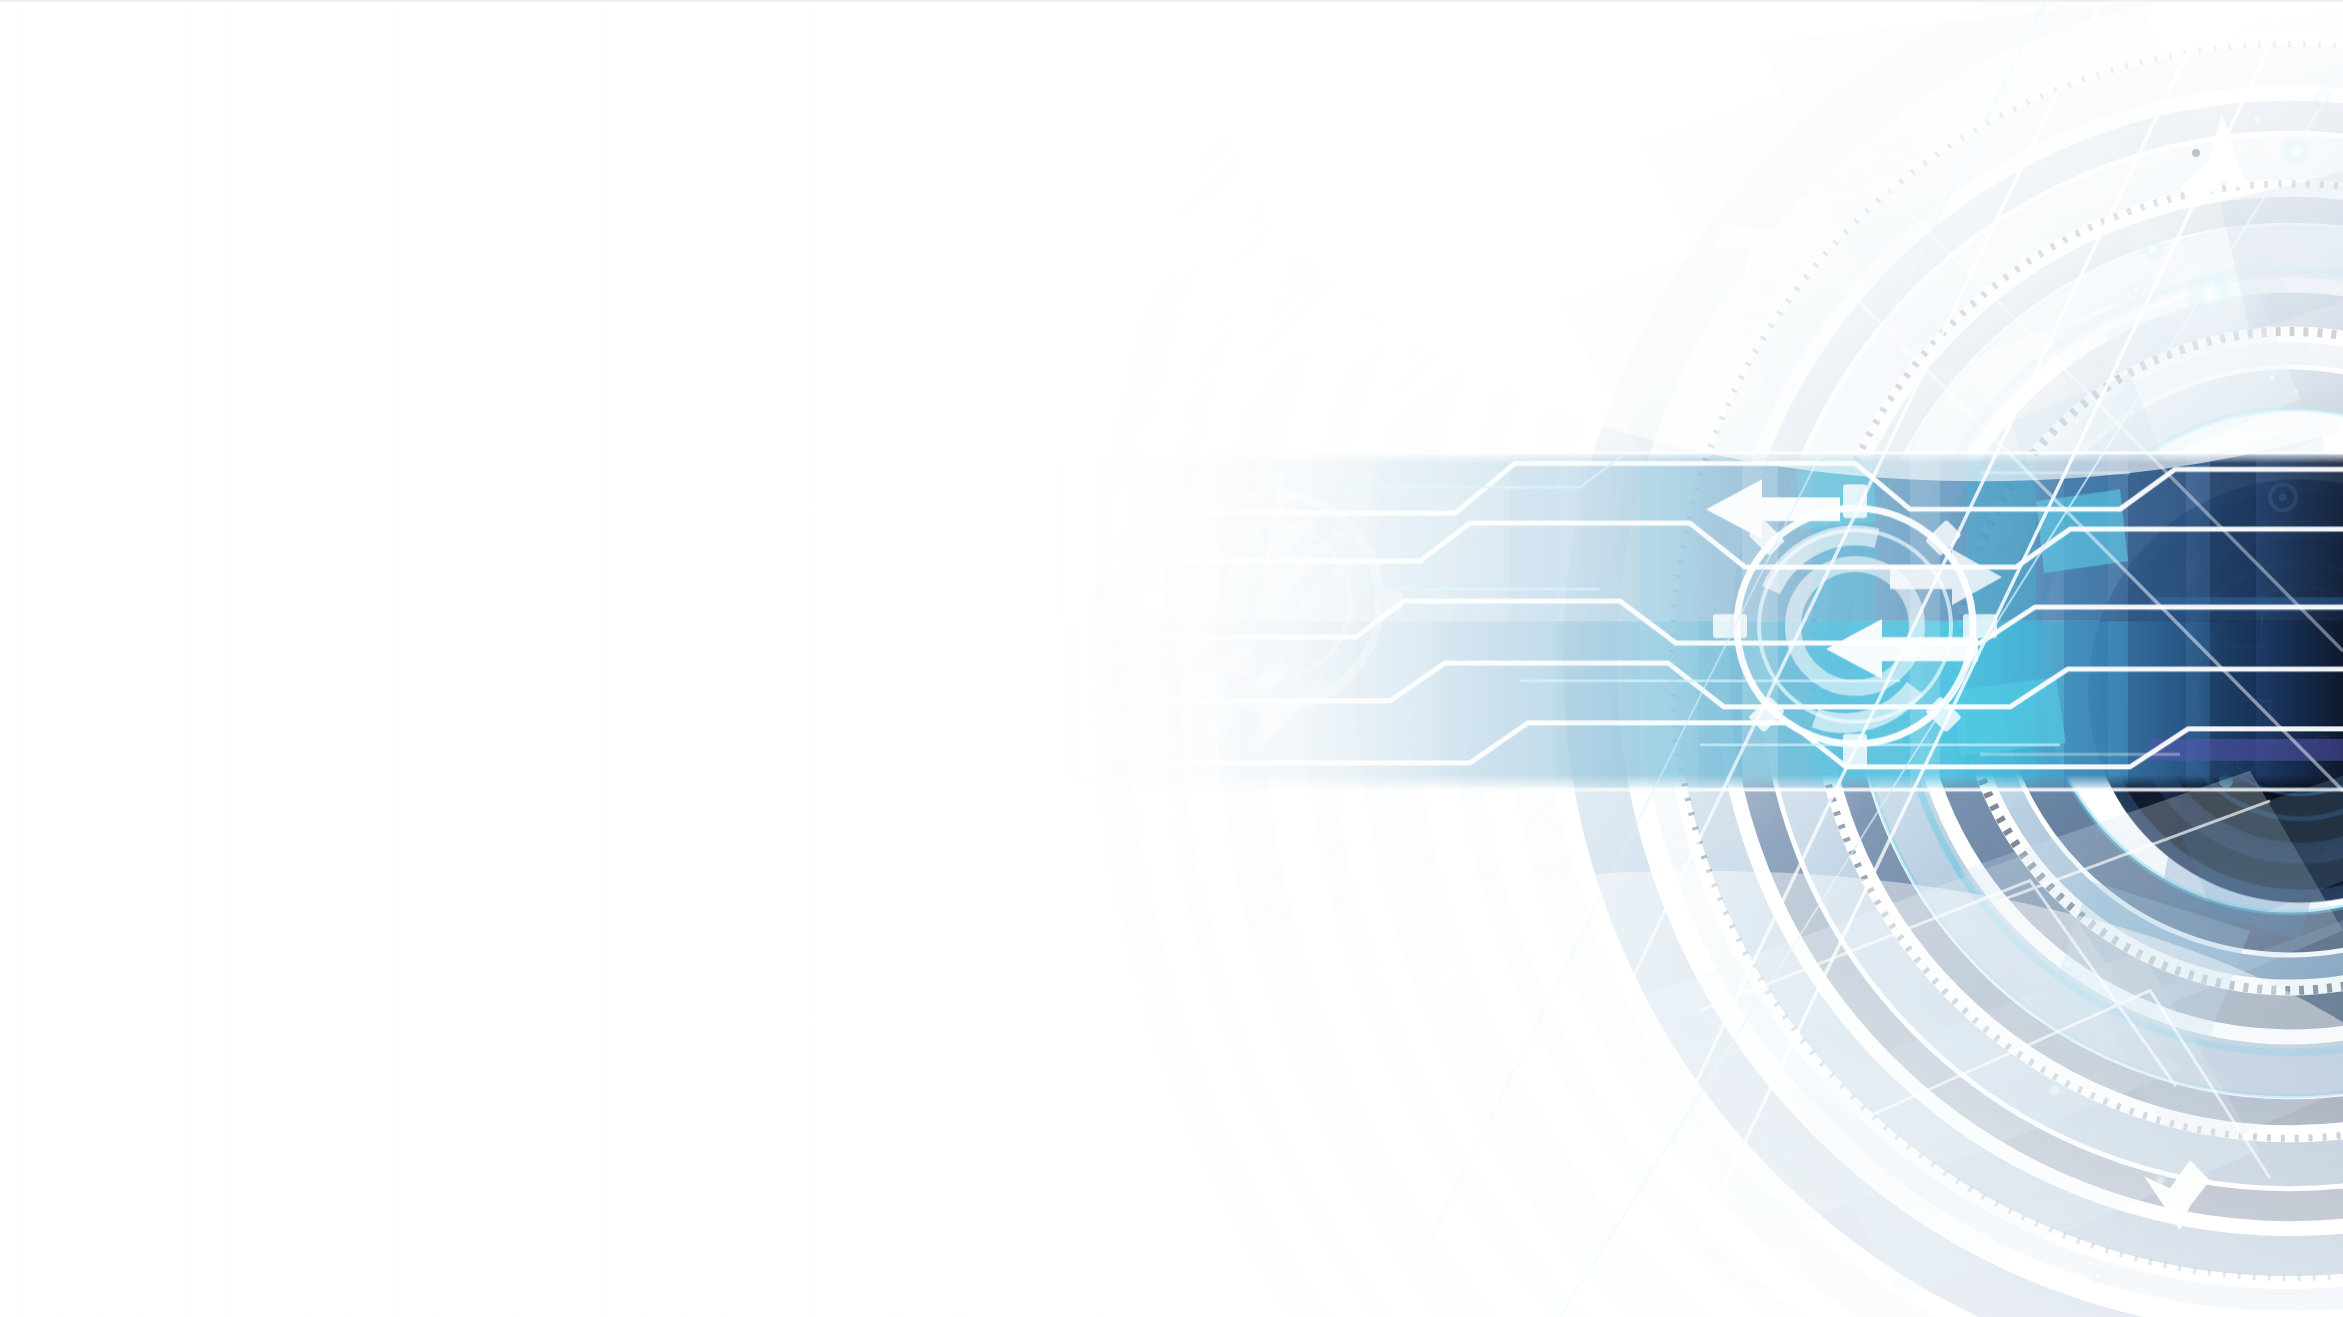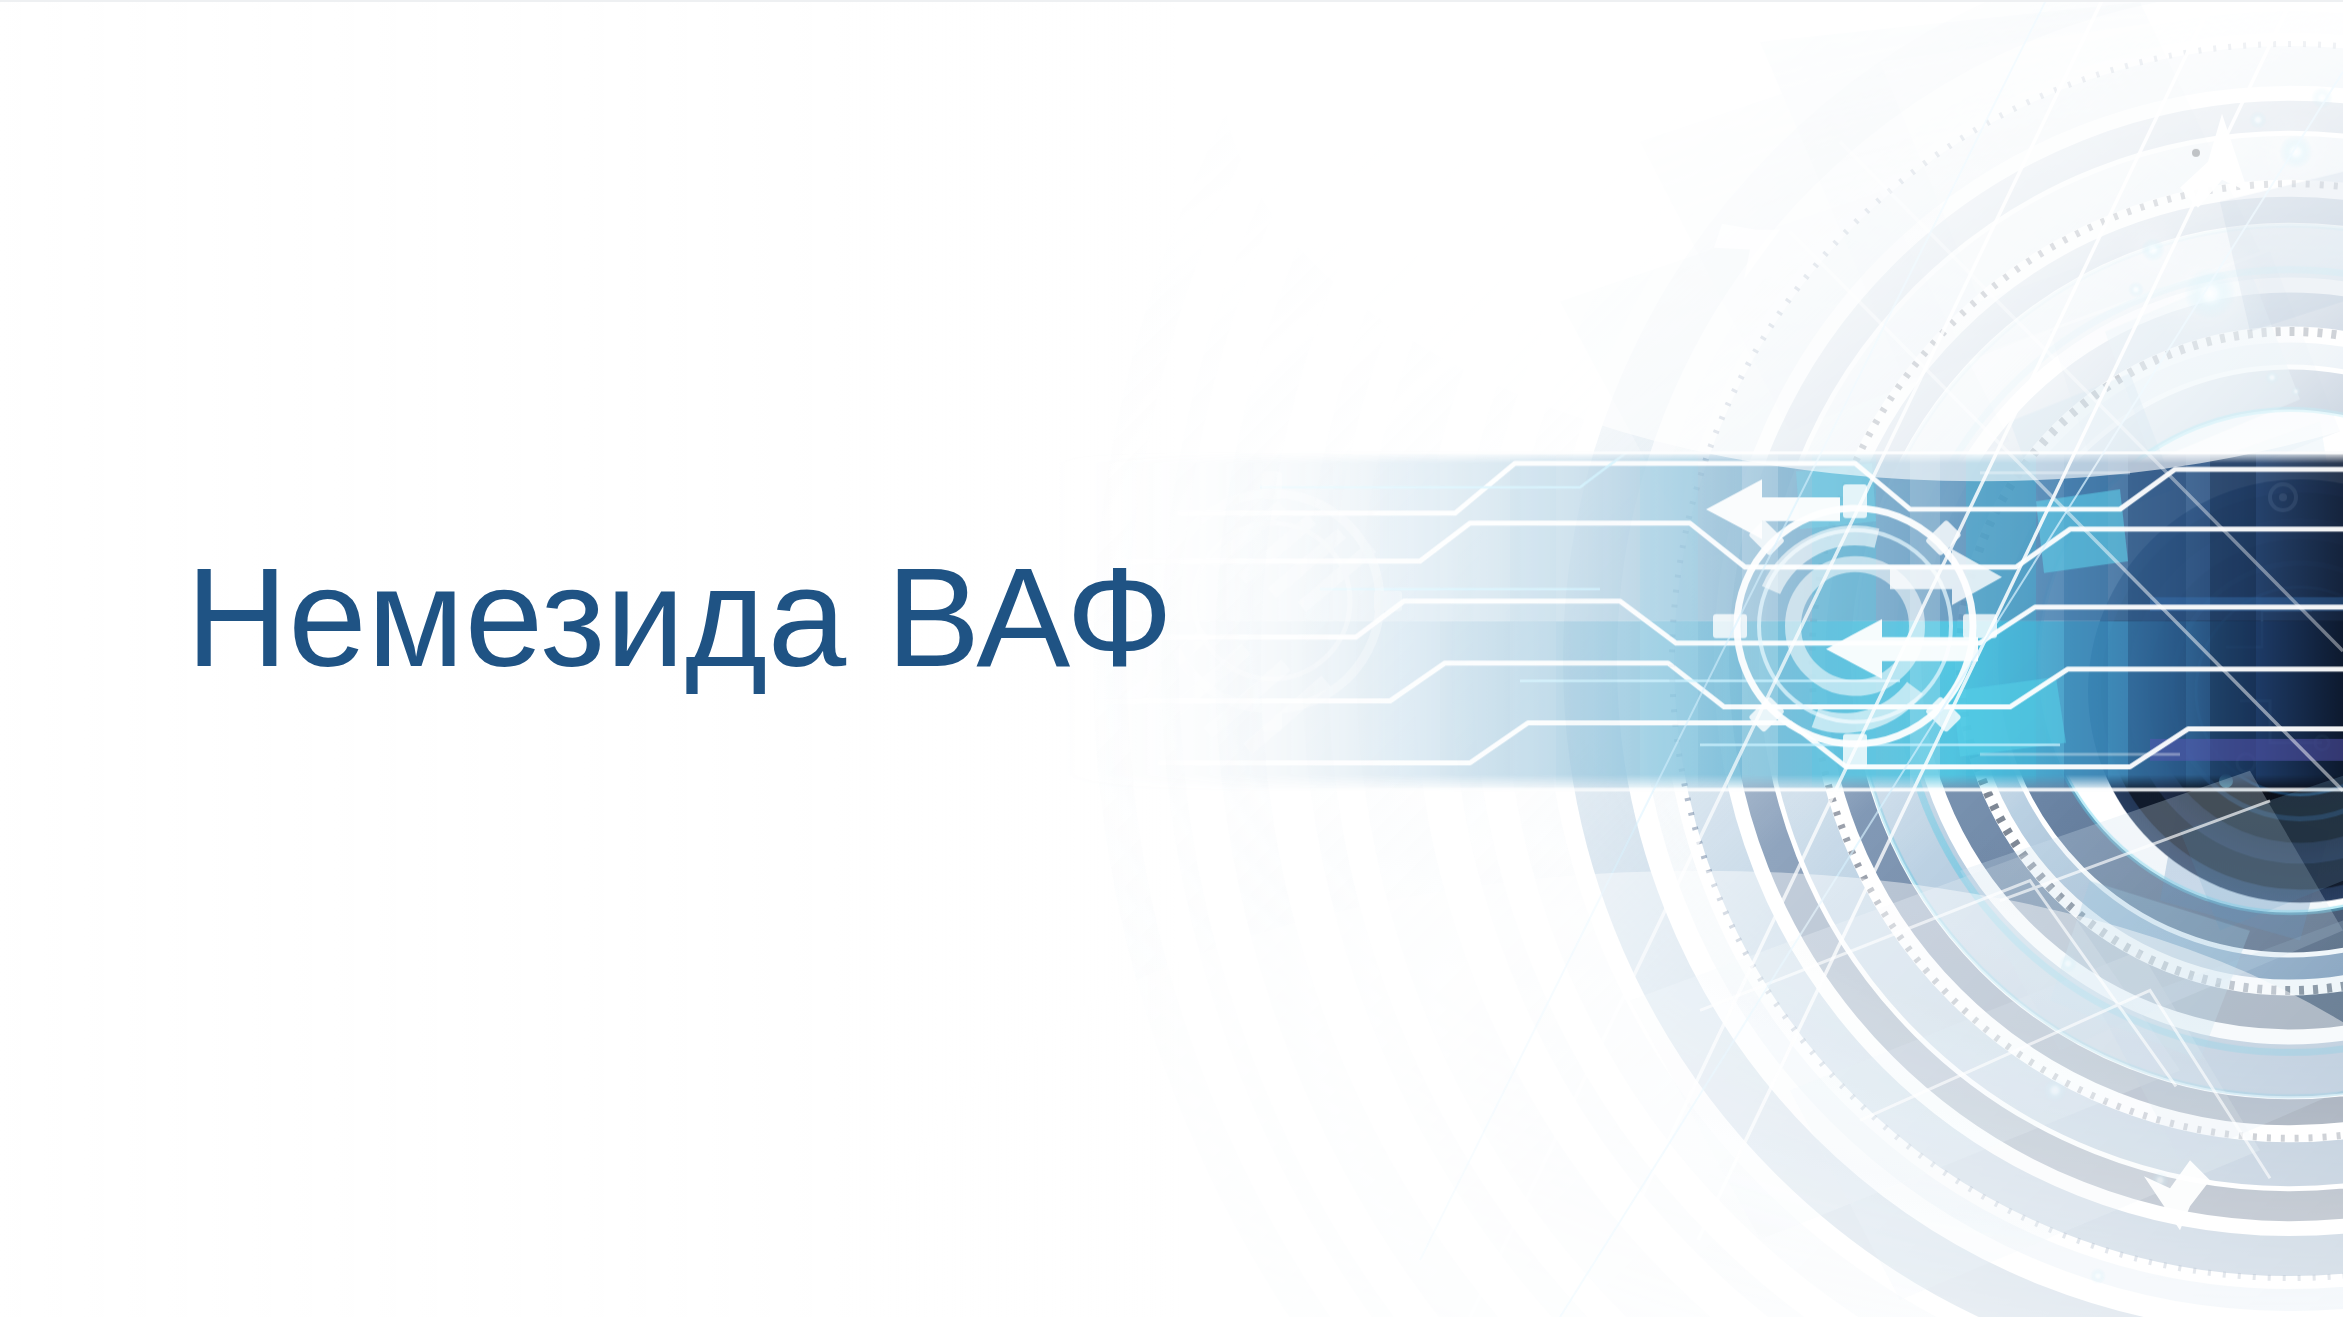--- a/index.html
+++ b/index.html
@@ -449,17 +449,14 @@
             <stop offset="0" stop-color="#ffffff" stop-opacity="1"></stop>
             <stop offset="0.72" stop-color="#ffffff" stop-opacity="0.92"></stop>
             <stop offset="1" stop-color="#ffffff" stop-opacity="0"></stop>
           </linearGradient>
         </defs>
 
       </g>
     </svg>
   </div>
 
-  <div class="title-block">
-    <span class="title-text">Немезида ВАФ</span>
-  </div>
 
 </div>
 
 </body></html>

